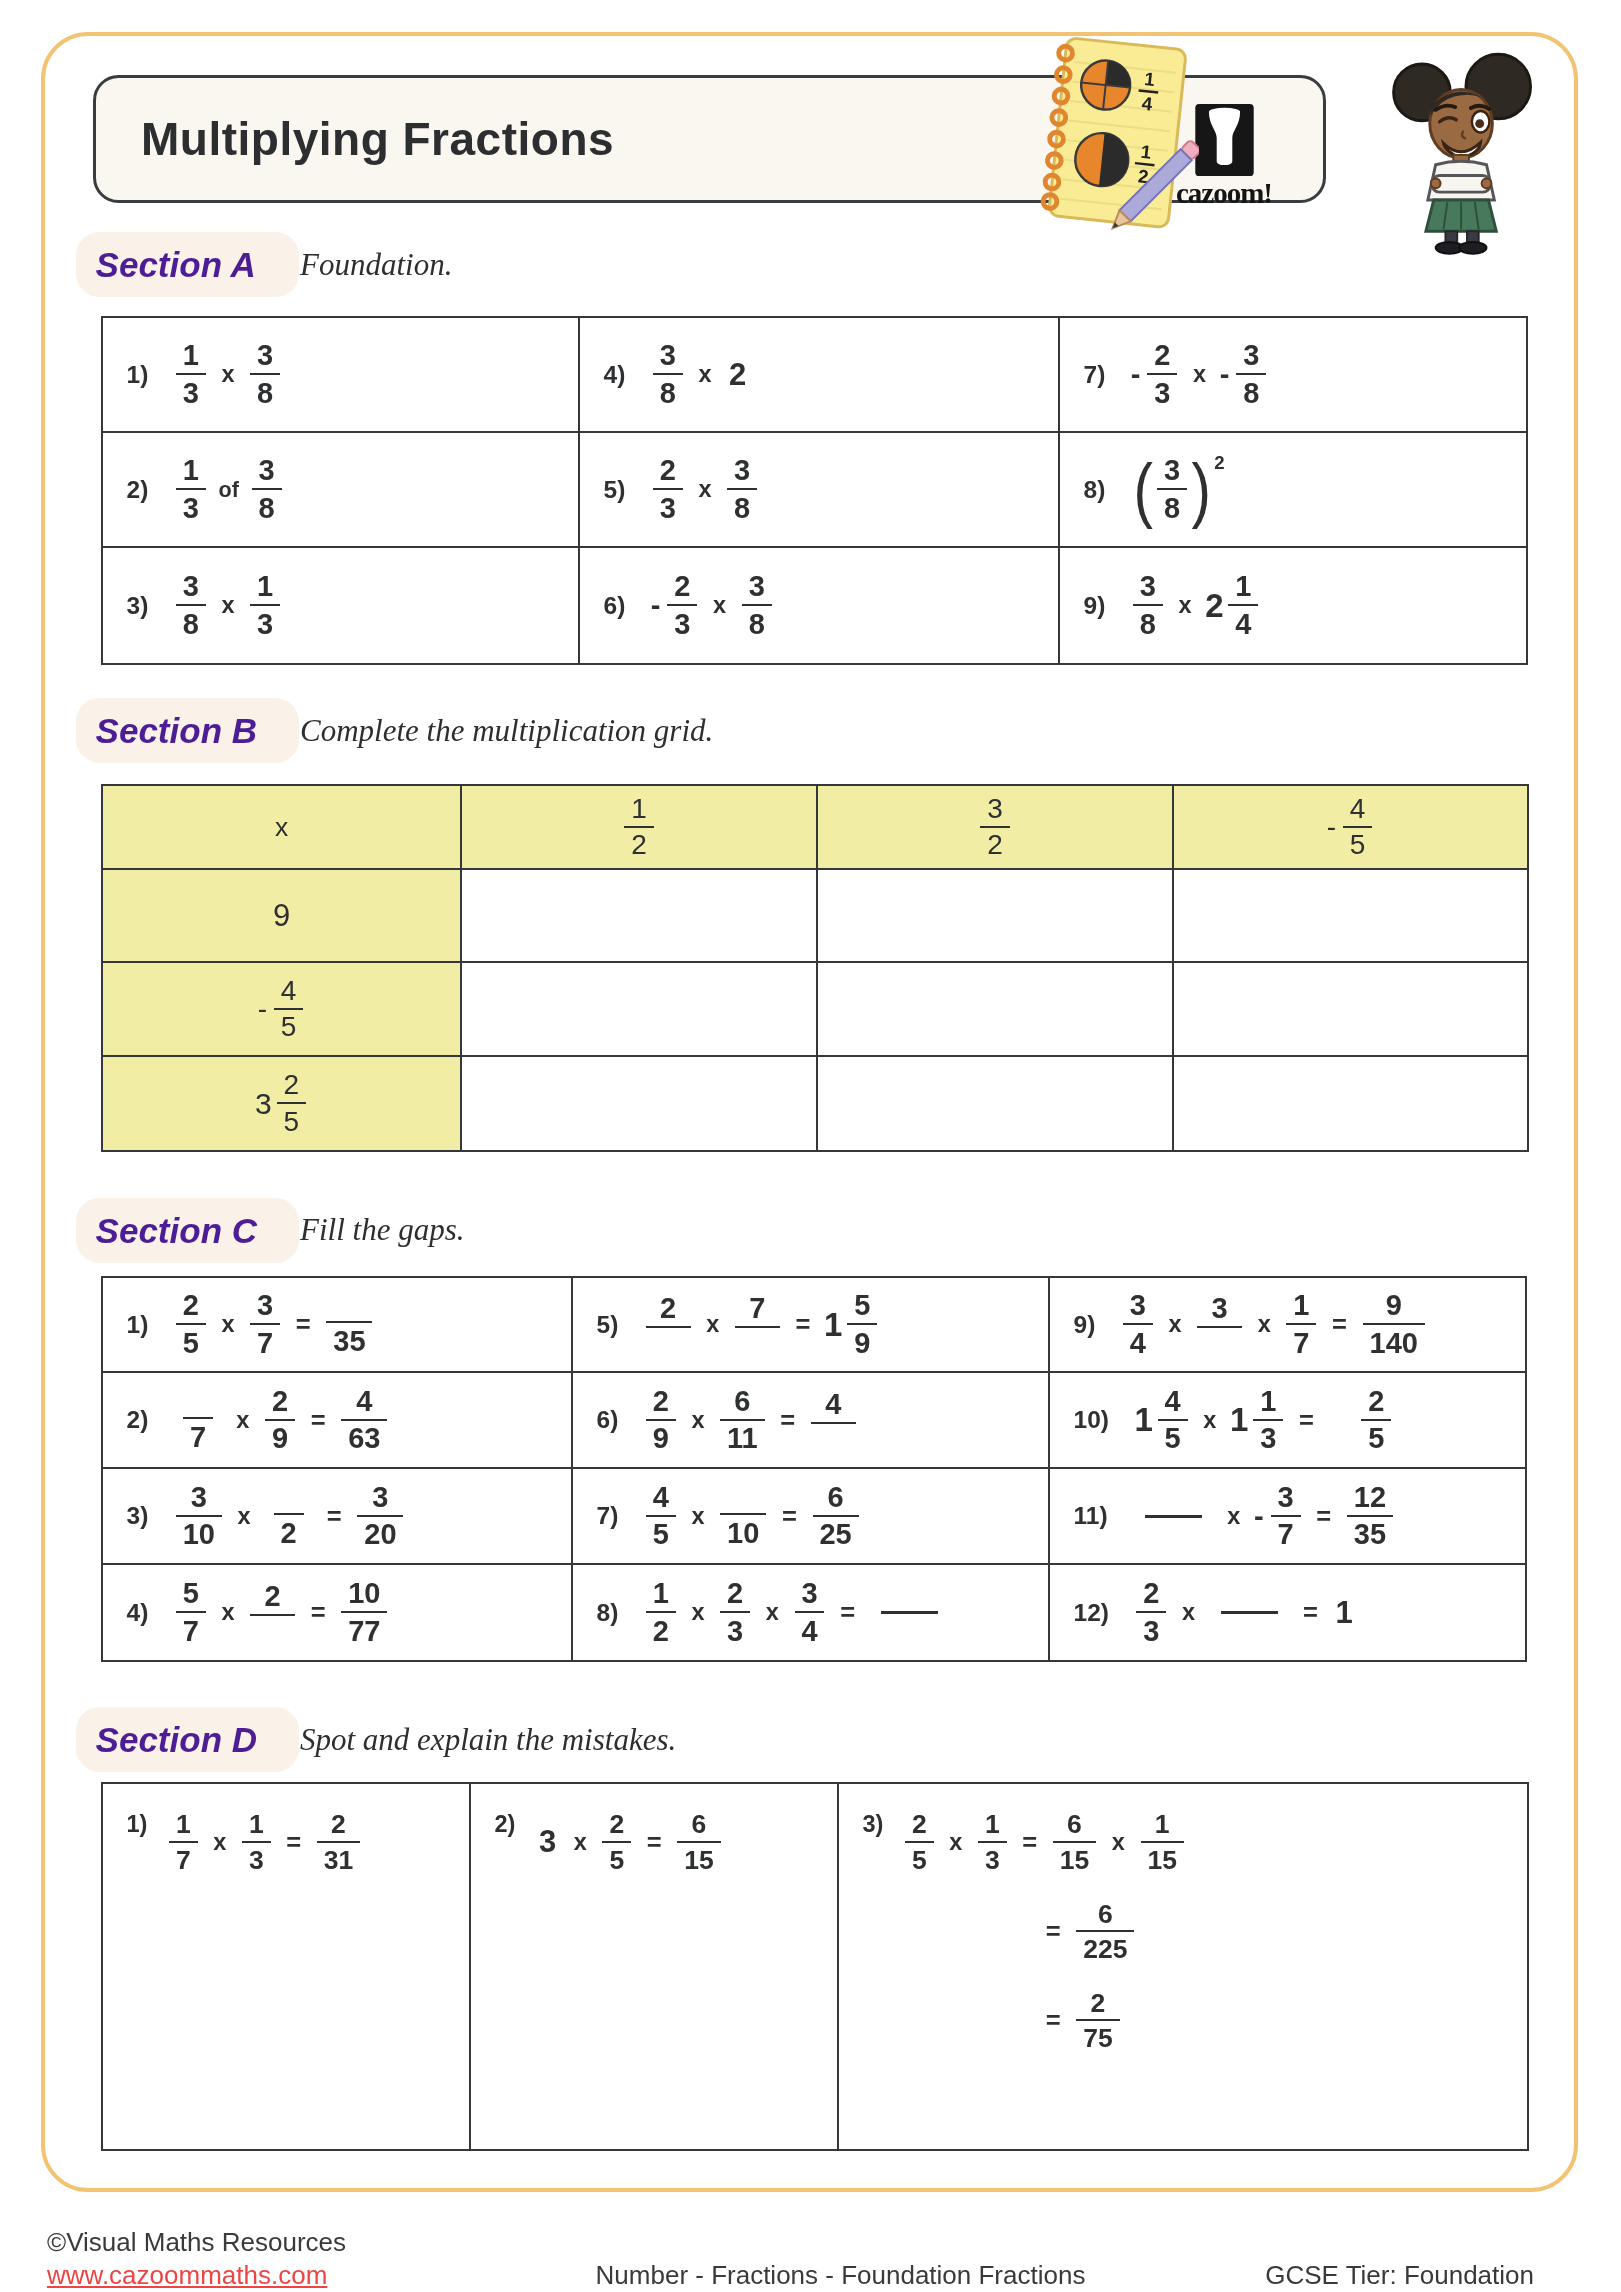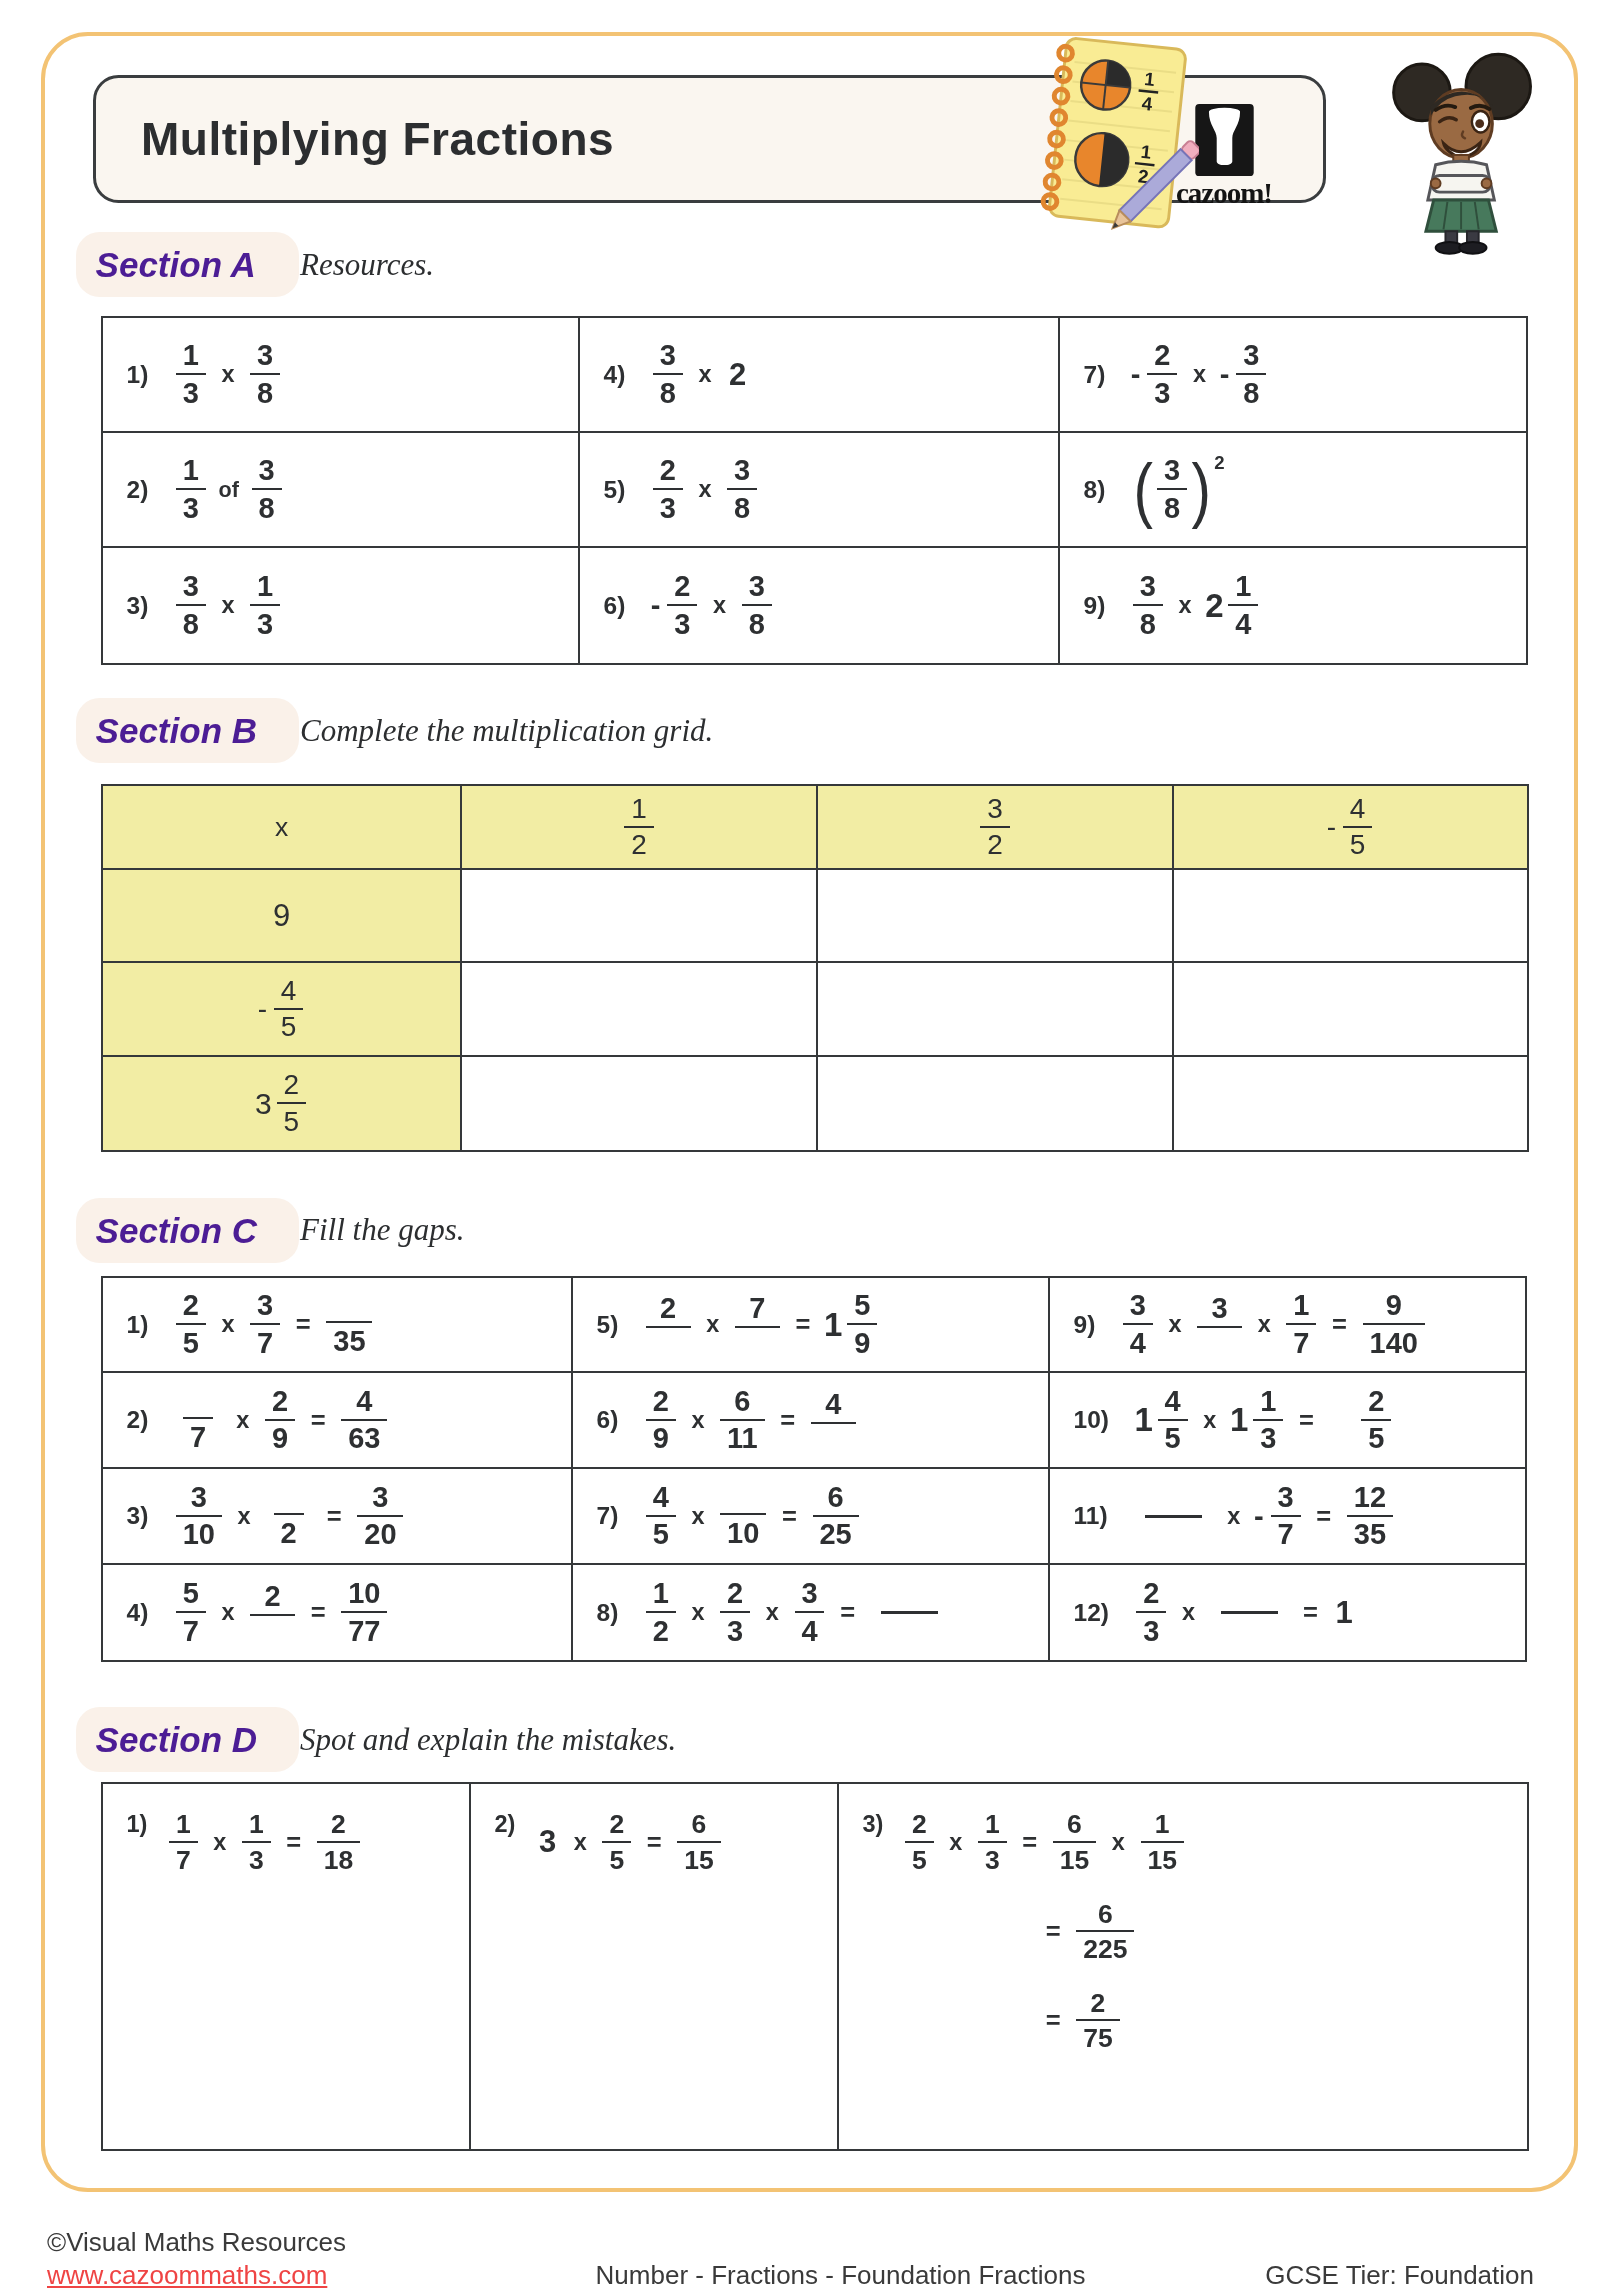--- a/index.html
+++ b/index.html
@@ -177,21 +177,21 @@
     <line x1="100" y1="154" x2="104" y2="182" stroke="#2f4f3c" stroke-width="2"></line>
     <rect x="70" y="184" width="12" height="14" fill="#3a3a42" stroke="#26262b" stroke-width="2"></rect>
     <rect x="92" y="184" width="12" height="14" fill="#3a3a42" stroke="#26262b" stroke-width="2"></rect>
     <ellipse cx="74" cy="201" rx="14" ry="6" fill="#1d1d22" stroke="#101013" stroke-width="2"></ellipse>
     <ellipse cx="98" cy="201" rx="14" ry="6" fill="#1d1d22" stroke="#101013" stroke-width="2"></ellipse>
   </svg>
 
   <div class="pill" style="top:232px">
     <span>Section A</span>
   </div>
-  <div class="instr" style="top:247px">Resources.</div>
+  <div class="instr" style="top:247px">Foundation.</div>
   <div class="wtable" id="table-a">
       <div class="tcell">
         <span class="pnum">1)</span>
         <div class="math">
           <span class="frac">
             <span class="fn">1</span>
             <span class="fd">3</span>
           </span>
           <span class="op">x</span>
           <span class="frac">
@@ -650,21 +650,21 @@
               <span class="fd">7</span>
             </span>
             <span class="op">x</span>
             <span class="frac">
               <span class="fn">1</span>
               <span class="fd">3</span>
             </span>
             <span class="op eq">=</span>
             <span class="frac">
               <span class="fn">2</span>
-              <span class="fd">18</span>
+              <span class="fd">31</span>
             </span>
           </div>
         </div>
       </div>
       <div class="tcell r-last">
         <span class="pnum">2)</span>
         <div class="dmath">
           <div class="math">
             <span class="int">3</span>
             <span class="op">x</span>

